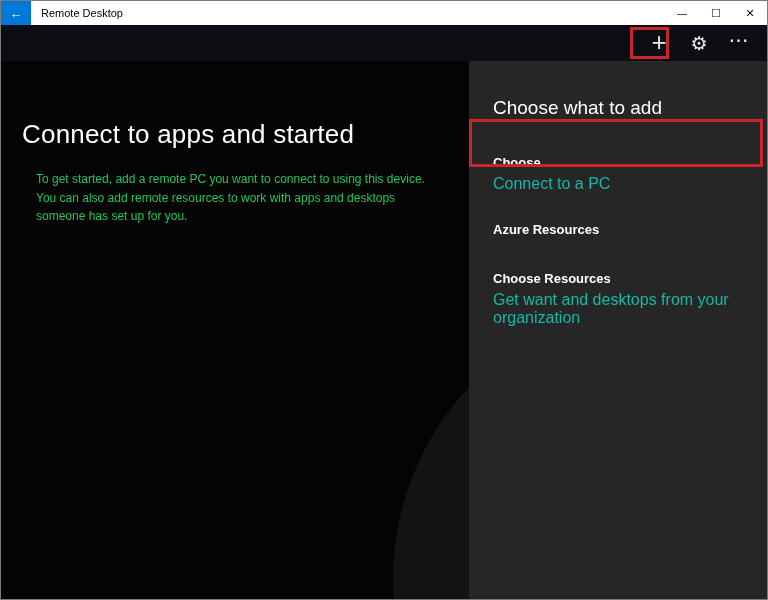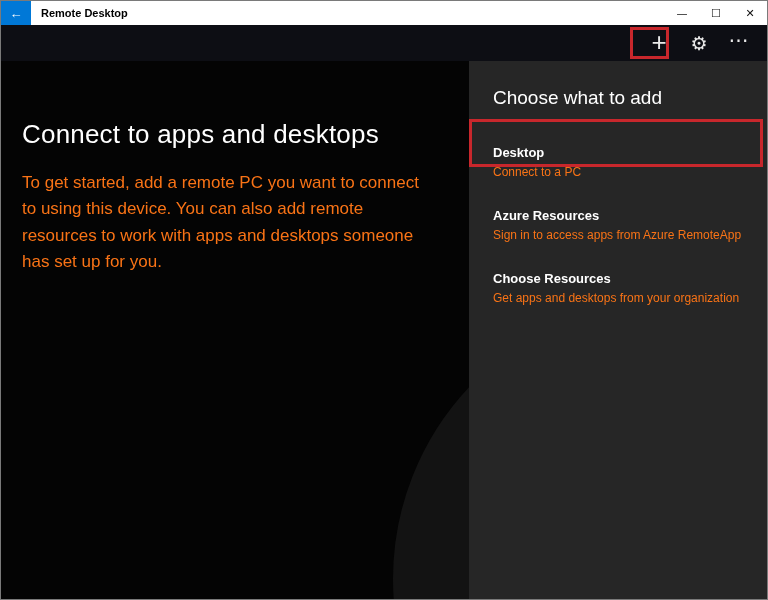--- a/index.html
+++ b/index.html
@@ -31,21 +31,20 @@
     font-size: 13px;
     cursor: pointer;
     flex: 0 0 auto;
   }
   .titlebar-title {
     margin-left: 10px;
     font-size: 11px;
     color: #000000;
     flex: 1 1 auto;
     white-space: nowrap;
-    font-weight: bold;
   }
   .window-controls { display: flex; height: 24px; }
   .win-btn {
     width: 34px; height: 24px;
     display: flex; align-items: center; justify-content: center;
     font-size: 11px; color: #111;
     cursor: pointer;
     font-family: "DejaVu Sans", sans-serif;
   }
 
@@ -90,31 +89,32 @@
   }
   .left-inner { position: relative; padding: 58px 26px 0 21px; }
   .main-heading {
     color: #ffffff;
     font-size: 26px;
     font-weight: 300;
     letter-spacing: 0.2px;
     margin-bottom: 20px;
   }
   .main-desc {
-    color: #f97316;
-    font-size: 17px;
+    color: #22c55e;
+    font-size: 12px;
     line-height: 1.55;
     max-width: 398px;
+    margin-left: 14px;
   }
 
   .right-pane {
     position: relative;
     flex: 1 1 auto;
     background: #262626;
-    padding: 26px 10px 0 24px;
+    padding: 36px 10px 0 24px;
   }
   .pane-title {
     color: #ffffff;
     font-size: 19px;
     font-weight: 300;
     margin-bottom: 28px;
   }
   .add-item {
     padding: 8px 0 9px 0;
     margin-bottom: 12px;
@@ -122,22 +122,22 @@
   }
   .add-item .item-label {
     display: block;
     color: #ffffff;
     font-size: 13px;
     font-weight: 700;
     margin-bottom: 5px;
   }
   .add-item .item-desc {
     display: block;
-    color: #f97316;
-    font-size: 12px;
+    color: #14b8a6;
+    font-size: 16px;
   }
 
   
   .annot {
     position: absolute;
     border: 3px solid #c8272c;
     pointer-events: none;
     z-index: 10;
   }
   .annot-add { left: 629px; top: 26px; width: 39px; height: 32px; }
@@ -176,41 +176,40 @@
     <button class="cmd-btn">
       <span class="more-glyph">⋯</span>
     </button>
   </div>
 
   <div class="content">
 
     <div class="left-pane">
       <div class="decor-circle"></div>
       <div class="left-inner">
-        <h1 class="main-heading">Connect to apps and desktops</h1>
+        <h1 class="main-heading">Connect to apps and started</h1>
         <p class="main-desc">To get started, add a remote PC you want to connect to using this device. You can also add remote resources to work with apps and desktops someone has set up for you.</p>
       </div>
     </div>
 
     <div class="right-pane">
       <h2 class="pane-title">Choose what to add</h2>
 
       <div class="add-item">
-        <span class="item-label">Desktop</span>
+        <span class="item-label">Choose</span>
         <span class="item-desc">Connect to a PC</span>
       </div>
 
       <div class="add-item">
         <span class="item-label">Azure Resources</span>
-        <span class="item-desc">Sign in to access apps from Azure RemoteApp</span>
       </div>
 
       <div class="add-item">
         <span class="item-label">Choose Resources</span>
-        <span class="item-desc">Get apps and desktops from your organization</span>
+        <span class="item-desc">Get want and desktops from your organization</span>
       </div>
     </div>
   </div>
 
   <div class="annot annot-add"></div>
   <div class="annot annot-desktop"></div>
 
 </div>
 
 </body></html>

